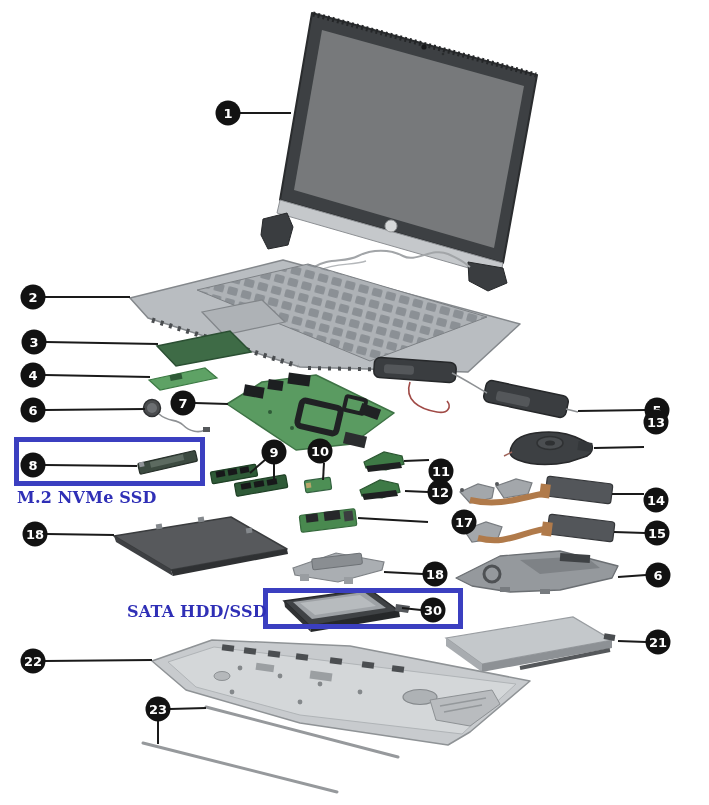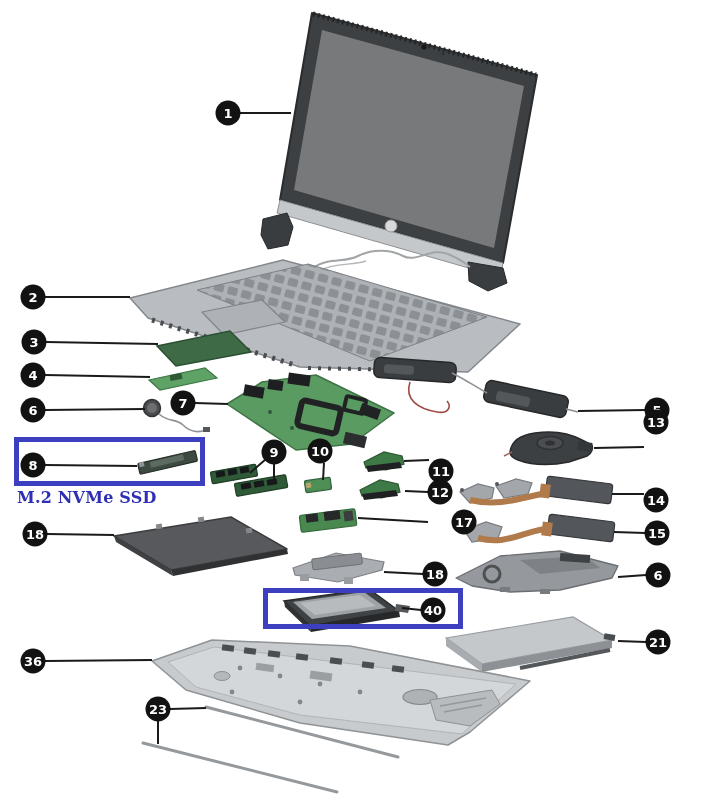--- a/index.html
+++ b/index.html
@@ -255,38 +255,39 @@
     <line class="leader" x1="45" y1="661" x2="152" y2="660"></line>
     <line class="leader" x1="170" y1="709" x2="206" y2="708"></line>
     <line class="leader" x1="158" y1="721" x2="158" y2="744"></line>
   </g>
 </svg>
 
 <div class="highlight-box" style="left:14px;top:437px;width:191px;height:49px"></div>
 <div class="highlight-box" style="left:263px;top:588px;width:200px;height:41px"></div>
 
 <div class="part-label" style="left:17px;top:488px">M.2 NVMe SSD</div>
+<div class="part-label" style="left:127px;top:602px">SATA HDD/SSD</div>
 
 <div class="callout" style="left:228px;top:113px">1</div>
 <div class="callout" style="left:33px;top:297px">2</div>
 <div class="callout" style="left:34px;top:342px">3</div>
 <div class="callout" style="left:33px;top:375px">4</div>
 <div class="callout" style="left:657px;top:410px">5</div>
 <div class="callout" style="left:33px;top:410px">6</div>
 <div class="callout" style="left:183px;top:403px">7</div>
 <div class="callout" style="left:33px;top:465px">8</div>
 <div class="callout" style="left:274px;top:452px">9</div>
 <div class="callout" style="left:320px;top:451px">10</div>
 <div class="callout" style="left:441px;top:471px">11</div>
 <div class="callout" style="left:440px;top:492px">12</div>
 <div class="callout" style="left:656px;top:422px">13</div>
 <div class="callout" style="left:656px;top:500px">14</div>
 <div class="callout" style="left:657px;top:533px">15</div>
 <div class="callout" style="left:658px;top:575px">6</div>
 <div class="callout" style="left:464px;top:522px">17</div>
 <div class="callout" style="left:35px;top:534px">18</div>
 <div class="callout" style="left:435px;top:574px">18</div>
-<div class="callout" style="left:433px;top:610px">40</div>
+<div class="callout" style="left:433px;top:610px">30</div>
 <div class="callout" style="left:658px;top:642px">21</div>
-<div class="callout" style="left:33px;top:661px">36</div>
+<div class="callout" style="left:33px;top:661px">22</div>
 <div class="callout" style="left:158px;top:709px">23</div>
 
 </div>
 
 </body></html>

